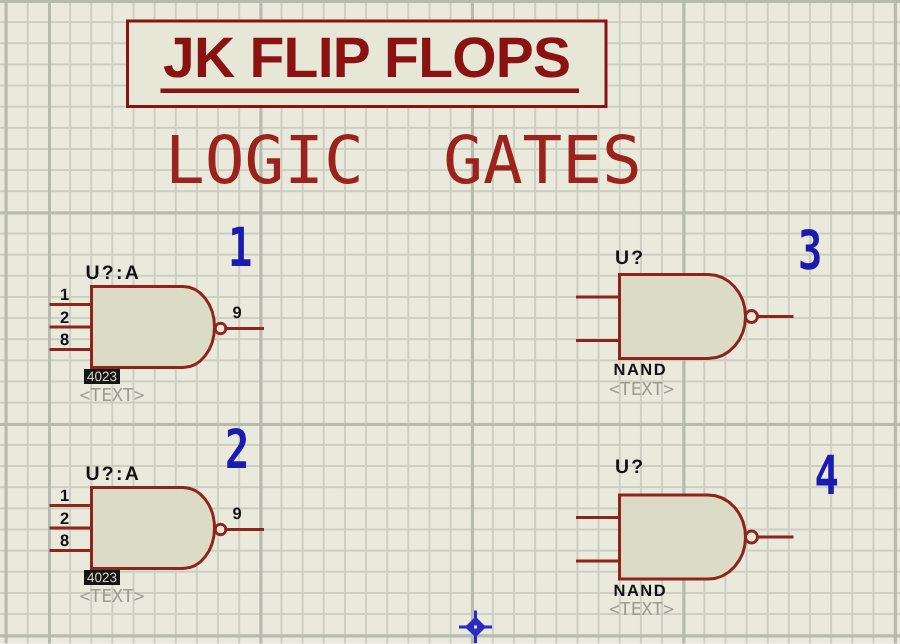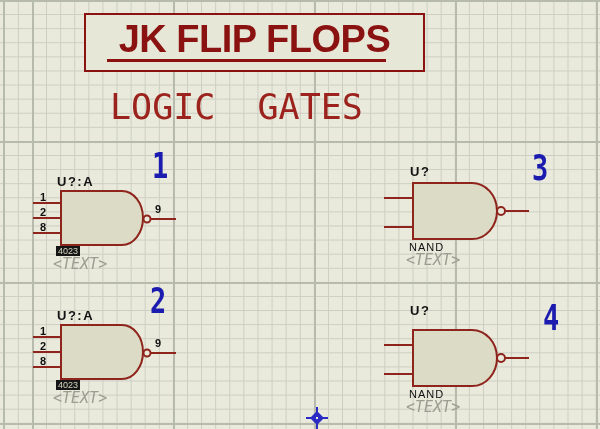--- a/index.html
+++ b/index.html
@@ -14,49 +14,49 @@
       linear-gradient(to right,#CBCEC1 1px,transparent 1px),
       linear-gradient(to bottom,#CBCEC1 1px,transparent 1px);
     background-size:141px 141px,141px 141px,14.1px 14.1px,14.1px 14.1px;
     background-position:32px 0,0 0,3.8px 0,0 0;
   }
 
   .edge-line{position:absolute;left:3px;top:0;width:2px;height:429px;background:#B7BBAE;}
 
   .title-box{
     position:absolute;left:84px;top:13px;width:317px;height:55px;
-    border:2px solid #8A1210;background:#E7E7D8;padding-left:20px;
+    border:2px solid #8A1210;background:#E7E7D8;
   }
   .title-text{
     position:absolute;left:0;top:0;width:100%;
     font-size:38px;font-weight:700;letter-spacing:-0.5px;line-height:49px;
     color:#8A1210;text-align:center;white-space:pre;
   }
   .title-underline{
     position:absolute;left:21px;bottom:8px;width:279px;height:3px;background:#8A1210;
   }
 
   .subtitle{
     position:absolute;left:110px;top:90px;
-    font-family:"DejaVu Sans Mono",monospace;font-size:35px;line-height:35px;
+    font-family:"DejaVu Sans Mono",monospace;font-size:44px;line-height:35px;
     color:#9C231D;white-space:pre;
   }
 
   .gate{position:absolute;}
 
   .lbl{position:absolute;color:#111;line-height:1;}
   .ref{font-size:13px;font-weight:700;letter-spacing:1.5px;white-space:pre;}
   .pin{font-size:11px;font-weight:700;width:10px;text-align:center;}
   .pinout{font-size:11px;font-weight:700;}
-  .ptype{font-size:11px;font-weight:400;letter-spacing:1px;}
+  .ptype{font-size:11px;font-weight:700;letter-spacing:1px;}
   .pval{
     background:#151515;color:#D6D6C2;font-size:9px;font-weight:400;
     line-height:8px;padding:1px 2px;letter-spacing:0;
   }
-  .ph{font-family:"DejaVu Sans Mono",monospace;font-size:15px;color:#9C9D92;white-space:pre;font-style:italic;}
+  .ph{font-family:"DejaVu Sans Mono",monospace;font-size:12px;color:#9C9D92;white-space:pre;}
   .bignum{
     font-family:"DejaVu Sans Mono",monospace;font-size:36px;line-height:30px;font-weight:700;
     color:#1B1BB0;transform:scaleX(0.75);transform-origin:left top;
   }
 </style>
 </head>
 <body>
 
 <div class="canvas">
 

